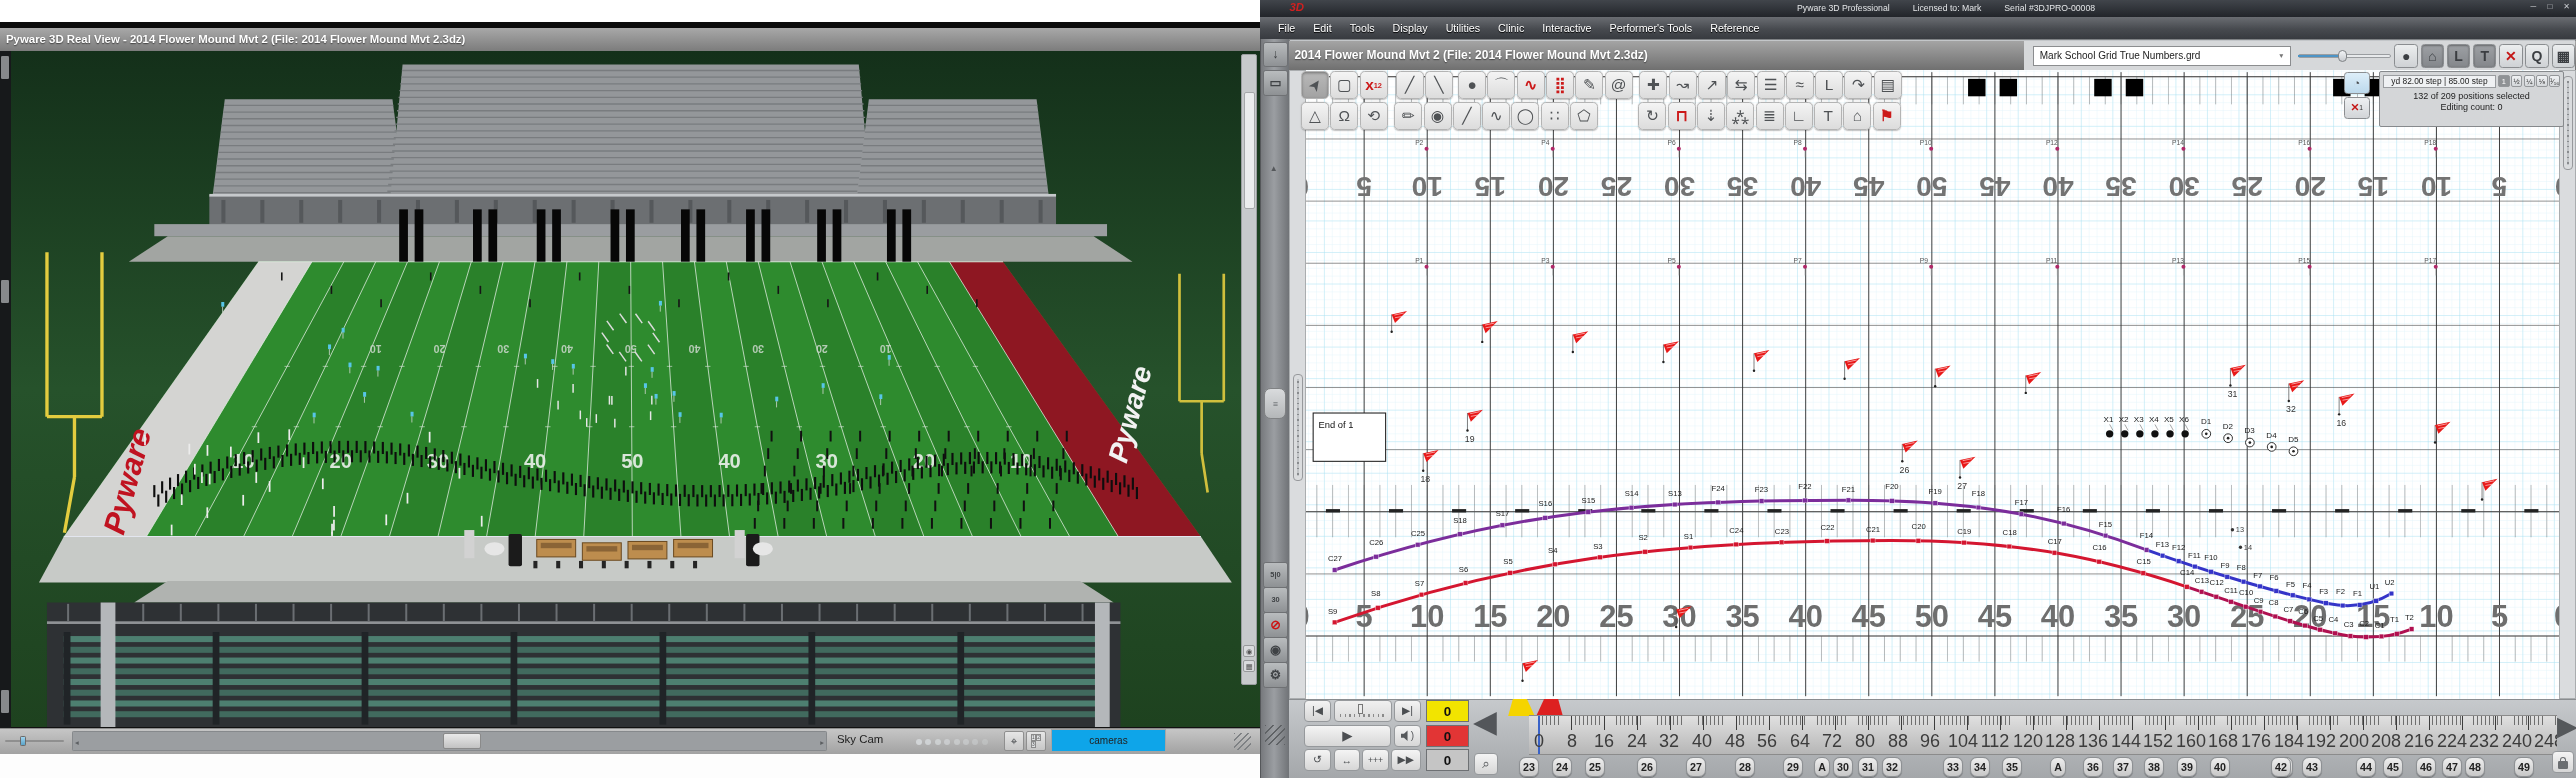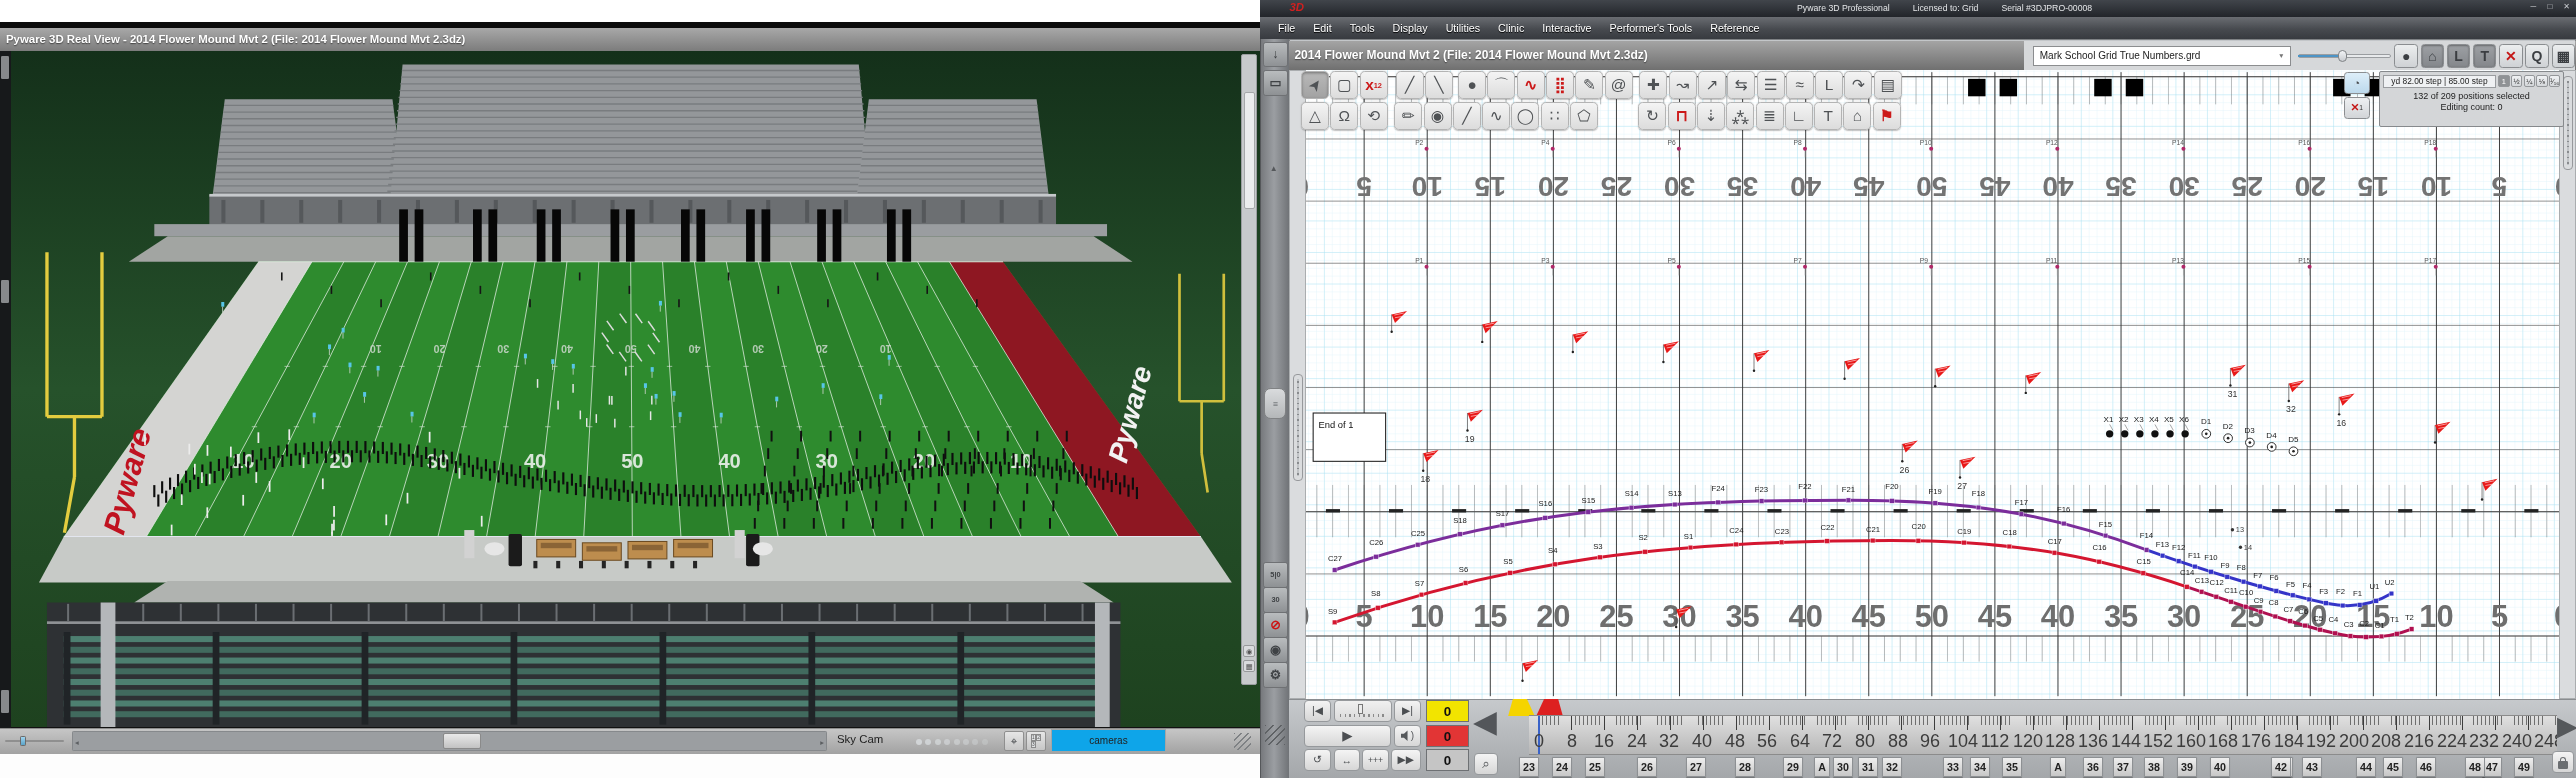--- a/index.html
+++ b/index.html
@@ -126,21 +126,21 @@
   .tri{position:absolute;top:699px;width:27px;height:17.4px;}
   .ruler{position:absolute;left:1529px;top:715px;width:1028px;height:40px;background:linear-gradient(#e0e0e0,#b6b6b6);
       border-top:0.7px solid #8b8b8b;border-bottom:0.7px solid #8b8b8b;overflow:hidden;}
   .ruler .t1{position:absolute;left:9.4px;top:0;right:0;height:8.7px;
       background:repeating-linear-gradient(90deg,#6f6f6f 0 0.7px,transparent 0.7px 4.1px);}
   .ruler .t2{position:absolute;left:9.4px;top:0;right:0;height:14px;
       background:repeating-linear-gradient(90deg,#3d3d3d 0 1.3px,transparent 1.3px 33px);}
   .ruler .ph{position:absolute;left:9.4px;top:0;width:1.3px;height:40px;background:#3a63c8;}
   .cnum{position:absolute;top:15.4px;transform:translateX(-50%);font-size:18px;color:#3c3c3c;}
   .ptab{position:absolute;top:757px;height:20px;width:20px;background:linear-gradient(#efefef,#c7c7c7);
-      border:0.7px solid #8d9093;border-radius:1px;font-weight:bold;font-size:10.7px;color:#222;
+      border:0.7px solid #8d9093;border-radius:7px;font-weight:bold;font-size:10.7px;color:#222;
       display:flex;align-items:center;justify-content:center;box-shadow:0 0.7px 0.7px rgba(0,0,0,.3);}
   .nextpg{position:absolute;left:2557px;top:710px;font-size:27px;color:#55585b;}
   .lockbtn{position:absolute;left:2552px;top:751px;width:21.5px;height:21.5px;}
   .lock-body{position:absolute;left:5.4px;top:9.4px;width:10px;height:7.4px;background:#6b6e71;border-radius:1.3px;}
   .lock-sh{position:absolute;left:7.4px;top:4.7px;width:6px;height:6px;border:1.3px solid #6b6e71;border-bottom:none;border-radius:4px 4px 0 0;}
 
   svg text{font-family:"Liberation Sans","DejaVu Sans",sans-serif;}
 </style>
 </head>
 <body>
@@ -915,21 +915,21 @@
         <div class="sp-btn" style="top: 598px;">◉</div>
         <div class="sp-btn" style="top: 623px;">⚙</div>
       </div>
     <div class="sp-diag"></div>
   </section>
 
   <div id="rw-top">
     <span class="rw-logo">3D</span>
     <span class="rw-apptitle">
       <span>Pyware 3D Professional</span>
-      <span>Licensed to: Grid</span>
+      <span>Licensed to: Mark</span>
       <span>Serial #3DJPRO-00008</span>
     </span>
     <span class="winbtns" id="winbtns">
         <span>─</span>
         <span>□</span>
         <span>✕</span>
       </span>
   </div>
   <nav id="rw-menubar">
       <span class="menu-item">File</span>
@@ -1873,17 +1873,17 @@
     <div class="ptab" style="left: 2113px;">37</div>
     <div class="ptab" style="left: 2144px;">38</div>
     <div class="ptab" style="left: 2177px;">39</div>
     <div class="ptab" style="left: 2210px;">40</div>
     <div class="ptab" style="left: 2241px; margin-left: 32px;">41</div>
     <div class="ptab" style="left: 2271px;">42</div>
     <div class="ptab" style="left: 2302px;">43</div>
     <div class="ptab" style="left: 2356px;">44</div>
     <div class="ptab" style="left: 2383px;">45</div>
     <div class="ptab" style="left: 2416px;">46</div>
-    <div class="ptab" style="left: 2442px; margin-left: 40px;">47</div>
+    <div class="ptab" style="left: 2442px;">47</div>
     <div class="ptab" style="left: 2465px;">48</div>
     <div class="ptab" style="left: 2514px;">49</div>
   </div>
 
 
 </body></html>

